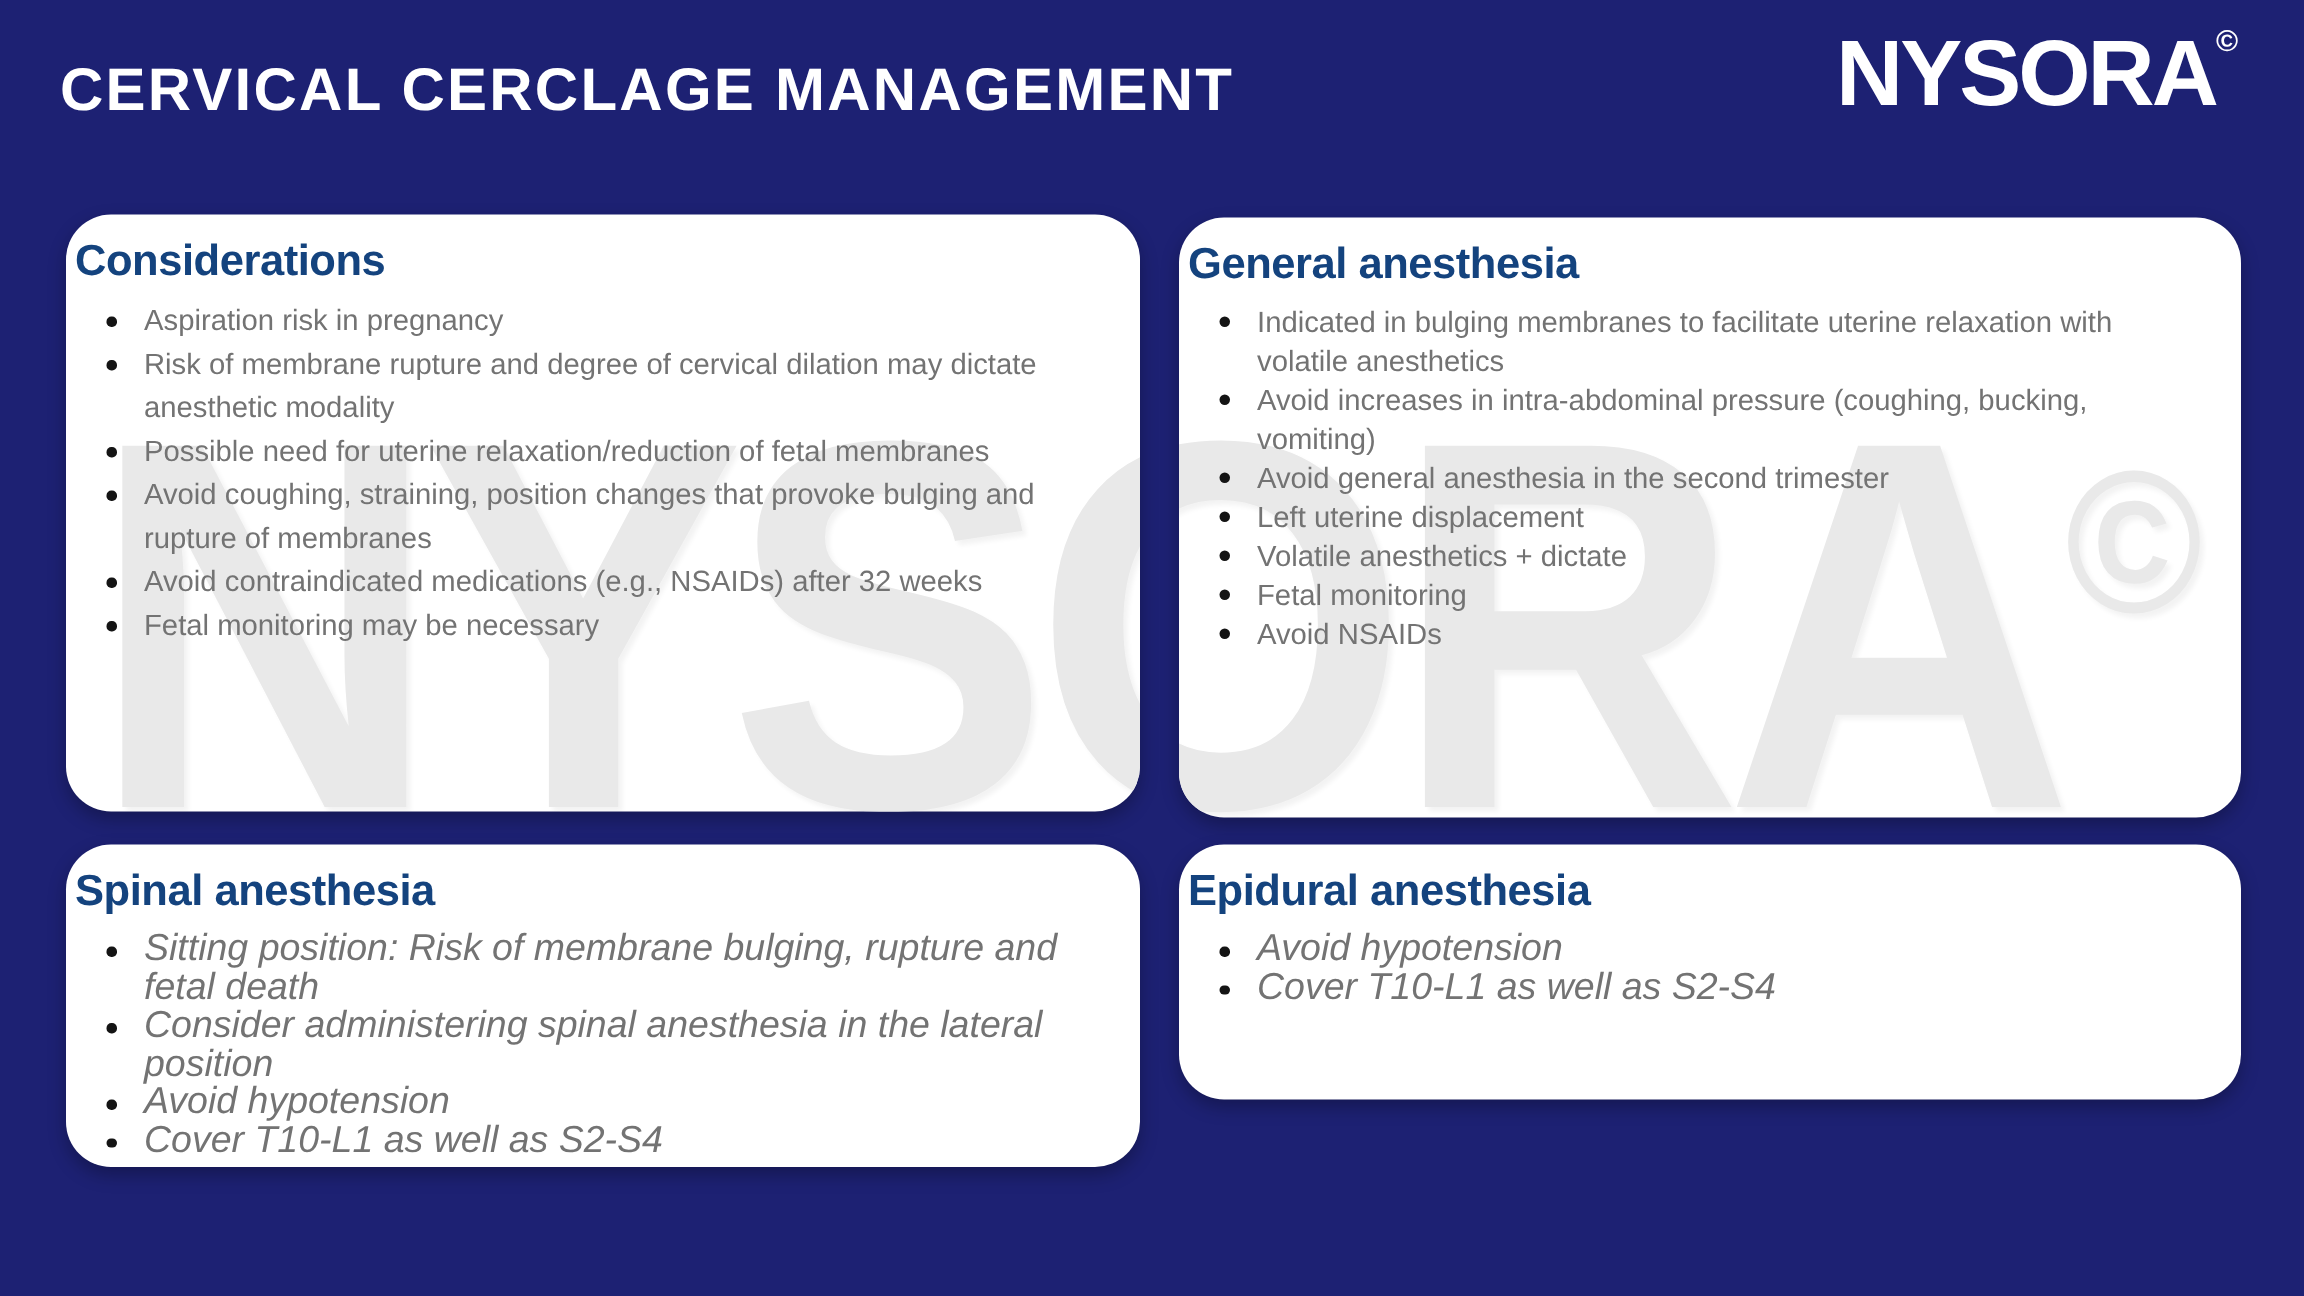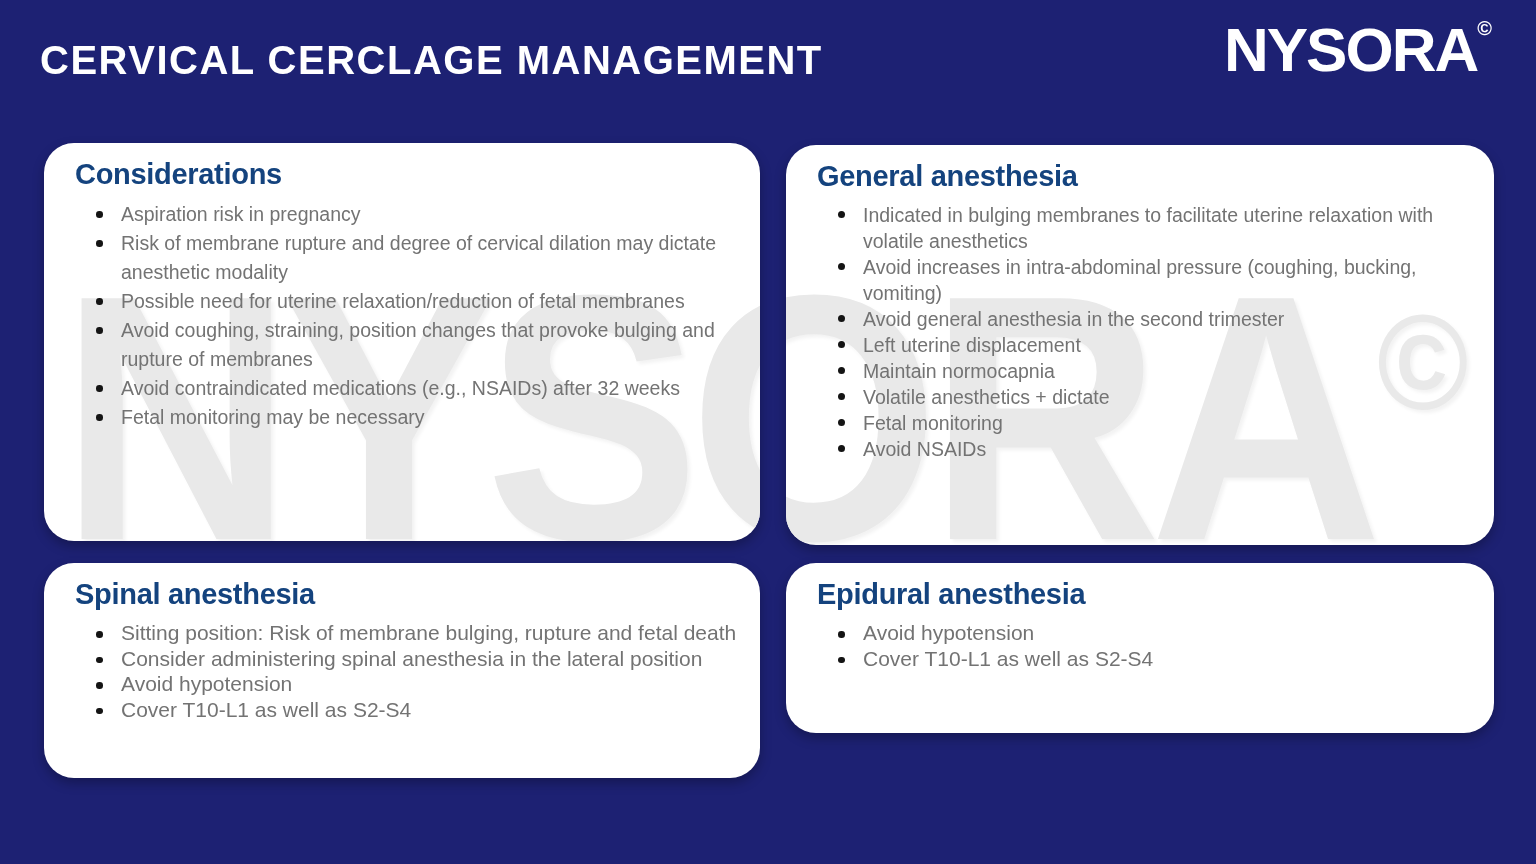--- a/index.html
+++ b/index.html
@@ -45,21 +45,21 @@
     box-shadow: 0 5px 12px rgba(0,0,0,0.28);
   }
   .card--considerations { left: 44px;  top: 143px; width: 716px; height: 398px; }
   .card--general        { left: 786px; top: 145px; width: 708px; height: 400px; }
   .card--spinal         { left: 44px;  top: 563px; width: 716px; height: 215px; }
   .card--epidural       { left: 786px; top: 563px; width: 708px; height: 170px; }
 
   .card-inner {
     position: relative;
     z-index: 1;
-    padding: 15px 22px 14px 31px;
+    padding: 15px 22px 14px 6px;
   }
   .card-title {
     color: #14437e;
     font-size: 29px;
     font-weight: bold;
     margin-bottom: 9px;
     letter-spacing: -0.3px;
   }
   .bullet-list {
     list-style: none;
@@ -76,21 +76,21 @@
     position: absolute;
     left: 9px; top: 11px;
     width: 6.5px; height: 6.5px;
     border-radius: 50%;
     background: #141414;
   }
   .card--considerations .bullet-list { line-height: 29px; }
   .card--general .bullet-list        { line-height: 26px; }
   .card--general .bullet-list li::before { top: 9px; width: 7px; height: 7px; }
   .card--spinal .bullet-list,
-  .card--epidural .bullet-list       { line-height: 25.5px; font-size: 21px; }
+  .card--epidural .bullet-list       { line-height: 25.5px; font-size: 25px; font-style: italic; }
 
   
   .wm {
     position: absolute;
     z-index: 0;
     white-space: nowrap;
     font-weight: bold;
     font-size: 350px;
     letter-spacing: -12px;
     line-height: 1;
@@ -136,21 +136,20 @@
 
 <section class="card card--general">
   <div class="wm" aria-hidden="true"><span>NYSORA</span><sup>©</sup></div>
   <div class="card-inner">
     <h2 class="card-title">General anesthesia</h2>
     <ul class="bullet-list">
         <li>Indicated in bulging membranes to facilitate uterine relaxation with volatile anesthetics</li>
         <li>Avoid increases in intra-abdominal pressure (coughing, bucking, vomiting)</li>
         <li>Avoid general anesthesia in the second trimester</li>
         <li>Left uterine displacement</li>
-        <li>Maintain normocapnia</li>
         <li>Volatile anesthetics + dictate</li>
         <li>Fetal monitoring</li>
         <li>Avoid NSAIDs</li>
       </ul>
   </div>
 </section>
 
 <section class="card card--spinal">
   <div class="wm" aria-hidden="true"><span>NYSORA</span></div>
   <div class="card-inner">

